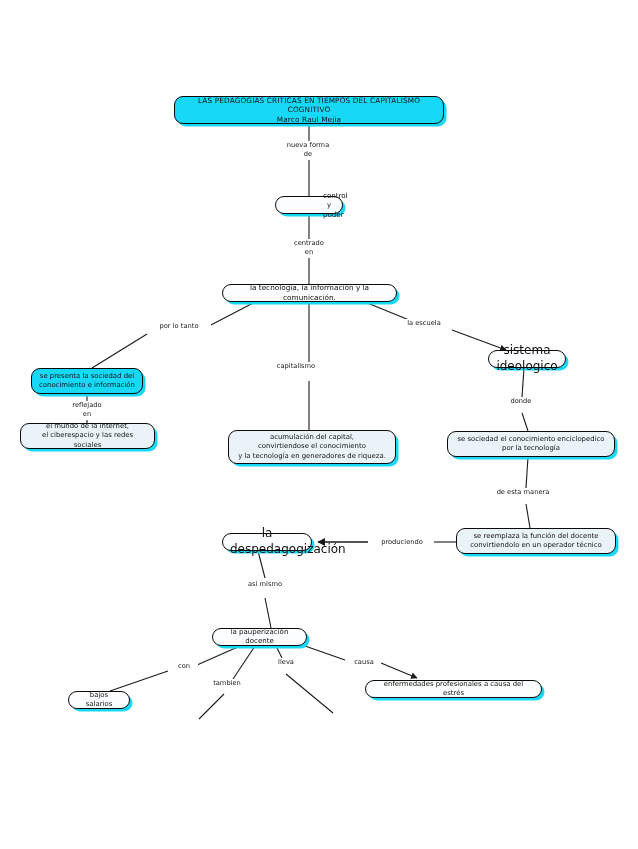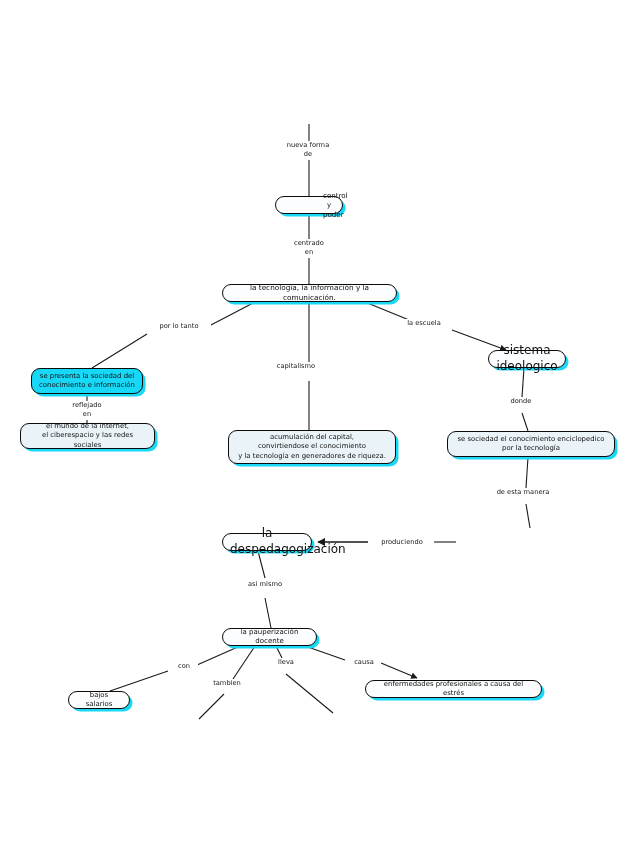--- a/index.html
+++ b/index.html
@@ -72,21 +72,21 @@
   #n-title      { left:174px; top:96px;  width:270px; height:28px; font-size:7.3px; letter-spacing:0.15px; }
   #n-control    { left:275px; top:196px; width:68px;  height:18px; font-size:7.1px;padding-left:47px; }
   #n-tic        { left:222px; top:284px; width:175px; height:18px; font-size:7.3px; }
   #n-sociedad   { left:31px;  top:368px; width:112px; height:26px; font-size:6.9px; }
   #n-mundo      { left:20px;  top:423px; width:135px; height:26px; font-size:6.9px; }
   #n-capital    { left:228px; top:430px; width:168px; height:34px; font-size:6.9px; }
   #n-sistema    { left:488px; top:350px; width:78px;  height:18px; font-size:12px; }
   #n-enciclo    { left:447px; top:431px; width:168px; height:26px; font-size:6.9px; }
   #n-docente    { left:456px; top:528px; width:160px; height:26px; font-size:6.9px; }
   #n-desped     { left:222px; top:533px; width:90px;  height:18px; font-size:12px; }
-  #n-pauper     { left:222px; top:628px; width:95px;  height:18px; font-size:7.0px; }
+  #n-pauper     { left:212px; top:628px; width:95px;  height:18px; font-size:7.0px; }
   #n-bajos      { left:68px;  top:691px; width:62px;  height:18px; font-size:6.9px; }
   #n-licen      { left:127px; top:719px; width:138px; height:26px; font-size:6.9px; }
   #n-disputa    { left:298px; top:713px; width:108px; height:26px; font-size:6.9px; }
   #n-enferm     { left:365px; top:680px; width:177px; height:18px; font-size:6.9px; }
   
   #l-nuevaforma { left:270px; top:141px; width:74px; }
   #l-centrado   { left:278px; top:239px; width:60px; }
   #l-porlotanto { left:147px; top:322px; width:62px; }
   #l-laescuela  { left:396px; top:319px; width:54px; }
   #l-capitalismo{ left:263px; top:362px; width:64px; }
@@ -148,20 +148,24 @@
     <line x1="255" y1="646" x2="233" y2="679" stroke="#1a1a1a" stroke-width="1.1"></line>
     <line x1="224" y1="694" x2="199" y2="719" stroke="#1a1a1a" stroke-width="1.1"></line>
 
     <line x1="276" y1="646" x2="282" y2="658" stroke="#1a1a1a" stroke-width="1.1"></line>
     <line x1="286" y1="674" x2="333" y2="713" stroke="#1a1a1a" stroke-width="1.1"></line>
 
     <line x1="305" y1="646" x2="345" y2="660" stroke="#1a1a1a" stroke-width="1.1"></line>
     <line x1="381" y1="663" x2="417" y2="678" stroke="#1a1a1a" stroke-width="1.1" marker-end="url(#arrow)"></line>
   </svg>
 
+  <div class="node fill-cyan" id="n-title">
+    <span class="node-text">LAS PEDAGOGIAS CRITICAS EN TIEMPOS DEL CAPITALISMO COGNITIVO
+Marco Raul Mejia</span>
+  </div>
 
   <div class="node fill-white" id="n-control">
     <span class="node-text">control y poder</span>
   </div>
 
   <div class="node fill-white" id="n-tic">
     <span class="node-text">la tecnología, la información y la comunicación.</span>
   </div>
 
   <div class="node fill-cyan" id="n-sociedad">
@@ -182,20 +186,24 @@
 
   <div class="node fill-white" id="n-sistema">
     <span class="node-text">sistema ideologico</span>
   </div>
 
   <div class="node fill-pale" id="n-enciclo">
     <span class="node-text">se sociedad el conocimiento enciclopedico
 por la tecnología</span>
   </div>
 
+  <div class="node fill-pale" id="n-docente">
+    <span class="node-text">se reemplaza la función del docente
+convirtiendolo en un operador técnico</span>
+  </div>
 
   <div class="node fill-white" id="n-desped">
     <span class="node-text">la despedagogización</span>
   </div>
 
   <div class="node fill-white" id="n-pauper">
     <span class="node-text">la pauperización docente</span>
   </div>
 
   <div class="node fill-white" id="n-bajos">

